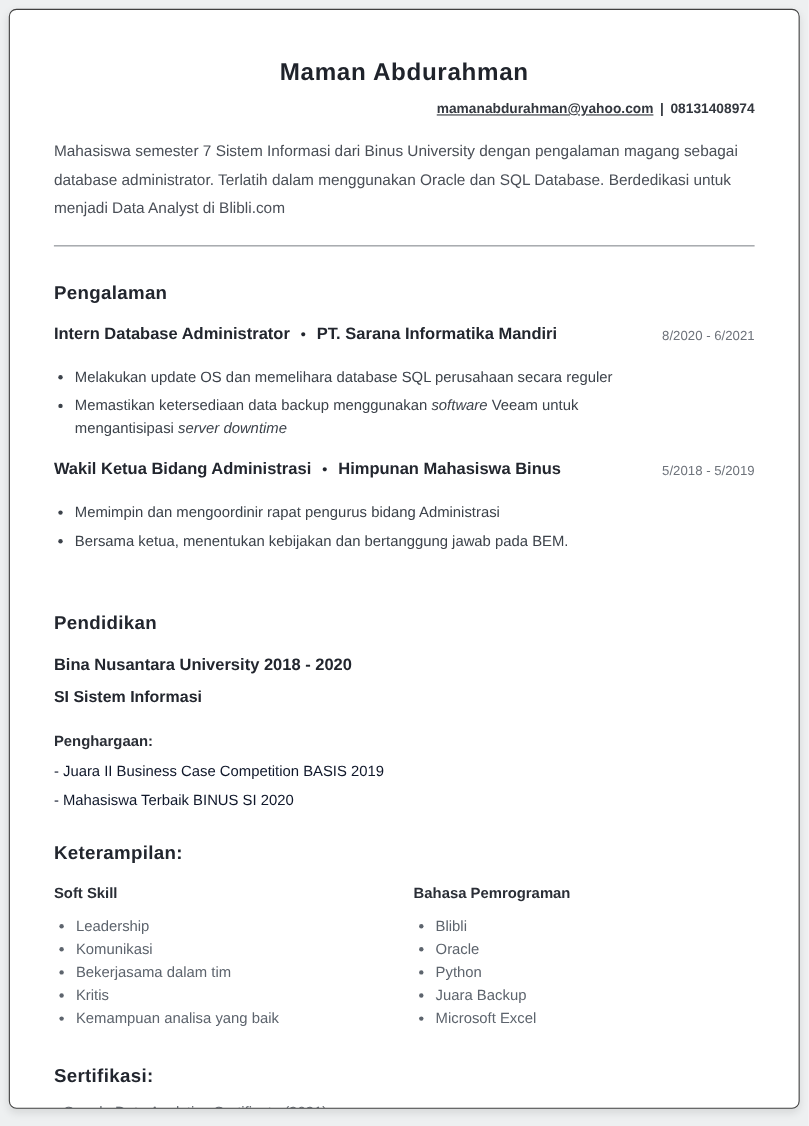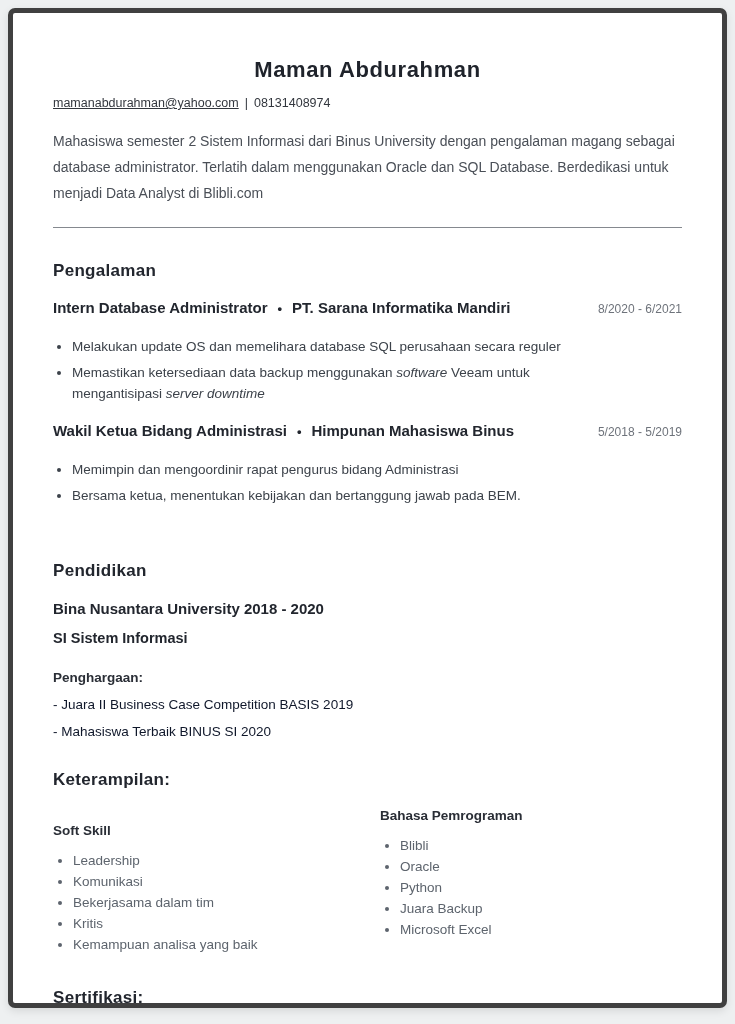--- a/index.html
+++ b/index.html
@@ -7,40 +7,41 @@
     width: 735px; height: 1024px;
     background: #eef0f1;
     font-family: "Liberation Sans", sans-serif;
     overflow: hidden;
   }
   .page-card {
     position: absolute;
     left: 8px; top: 8px;
     width: 719px; height: 1000px;
     background: #ffffff;
-    border: 5px solid #404040;
+    border: 1px solid #404040;
     border-radius: 7px;
     box-shadow: 0 3px 8px rgba(0,0,0,0.10);
     padding: 28px 40px 20px 40px;
     overflow: hidden;
   }
   
   .name {
     margin-top: 16px;
     text-align: center;
     font-size: 22px;
     font-weight: 600;
     letter-spacing: 0.6px;
     color: #1f232b;
   }
   .contact {
     margin-top: 13px;
-    text-align: left;
+    text-align: right;
     font-size: 12.5px;
     color: #33373e;
+    font-weight: bold;
   }
   .contact a.email {
     color: #33373e;
     text-decoration: underline;
     cursor: pointer;
   }
   .contact .pipe { margin: 0 6px; color: #33373e; }
   .summary {
     margin-top: 18px;
     font-size: 14px;
@@ -111,21 +112,21 @@
     color: #2a2e36;
   }
   .edu-award {
     margin-top: 12px;
     font-size: 13.5px;
     color: #0f172a;
   }
   
   .sec-skills { margin-top: 31px; }
   .skills-columns { display: flex; margin-top: 18px; }
-  .skills-col-left { width: 327px; margin-top: 15px; }
+  .skills-col-left { width: 327px; }
   .skills-col-right { flex: 1; }
   .skills-col-heading {
     font-size: 13.5px;
     font-weight: 700;
     color: #2a2e36;
   }
   ul.skill-list {
     margin-top: 16px;
     padding-left: 20px;
   }
@@ -144,21 +145,21 @@
   .cert-item.first { margin-top: 14px; }
   .cert-item.second { margin-top: 22px; }
 </style>
 </head>
 <body>
 
 <div class="page-card">
 
   <h1 class="name">Maman Abdurahman</h1>
   <div class="contact"><a class="email">mamanabdurahman@yahoo.com</a><span class="pipe">|</span><span>08131408974</span></div>
-  <p class="summary">Mahasiswa semester 2 Sistem Informasi dari Binus University dengan pengalaman magang sebagai database administrator. Terlatih dalam menggunakan Oracle dan SQL Database. Berdedikasi untuk menjadi Data Analyst di Blibli.com</p>
+  <p class="summary">Mahasiswa semester 7 Sistem Informasi dari Binus University dengan pengalaman magang sebagai database administrator. Terlatih dalam menggunakan Oracle dan SQL Database. Berdedikasi untuk menjadi Data Analyst di Blibli.com</p>
   <hr class="rule">
 
   <div class="sec-experience">
     <h2 class="section-title">Pengalaman</h2>
 
     <div class="job">
       <div class="job-header">
         <div class="job-title"><span>Intern Database Administrator</span><span class="sep">•</span><span>PT. Sarana Informatika Mandiri</span></div>
         <div class="job-dates">8/2020 - 6/2021</div>
       </div>

